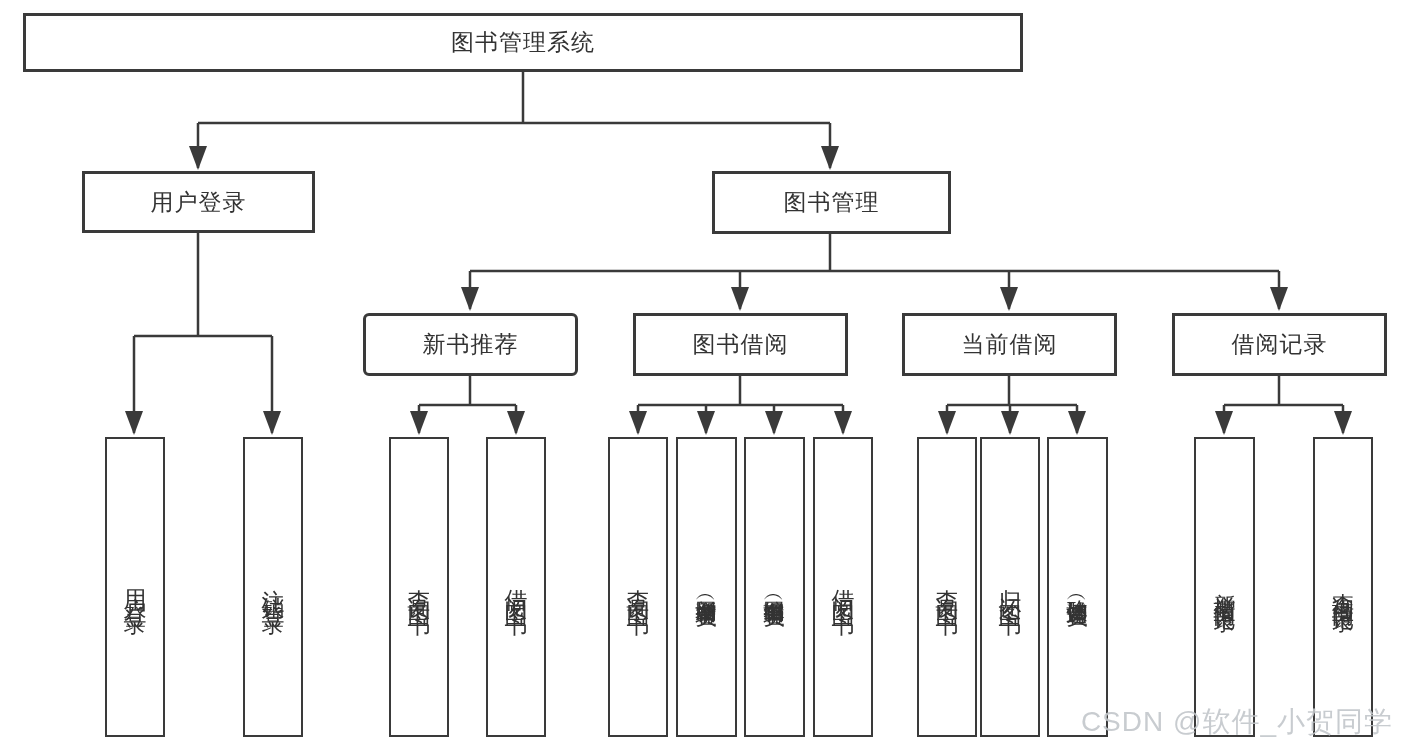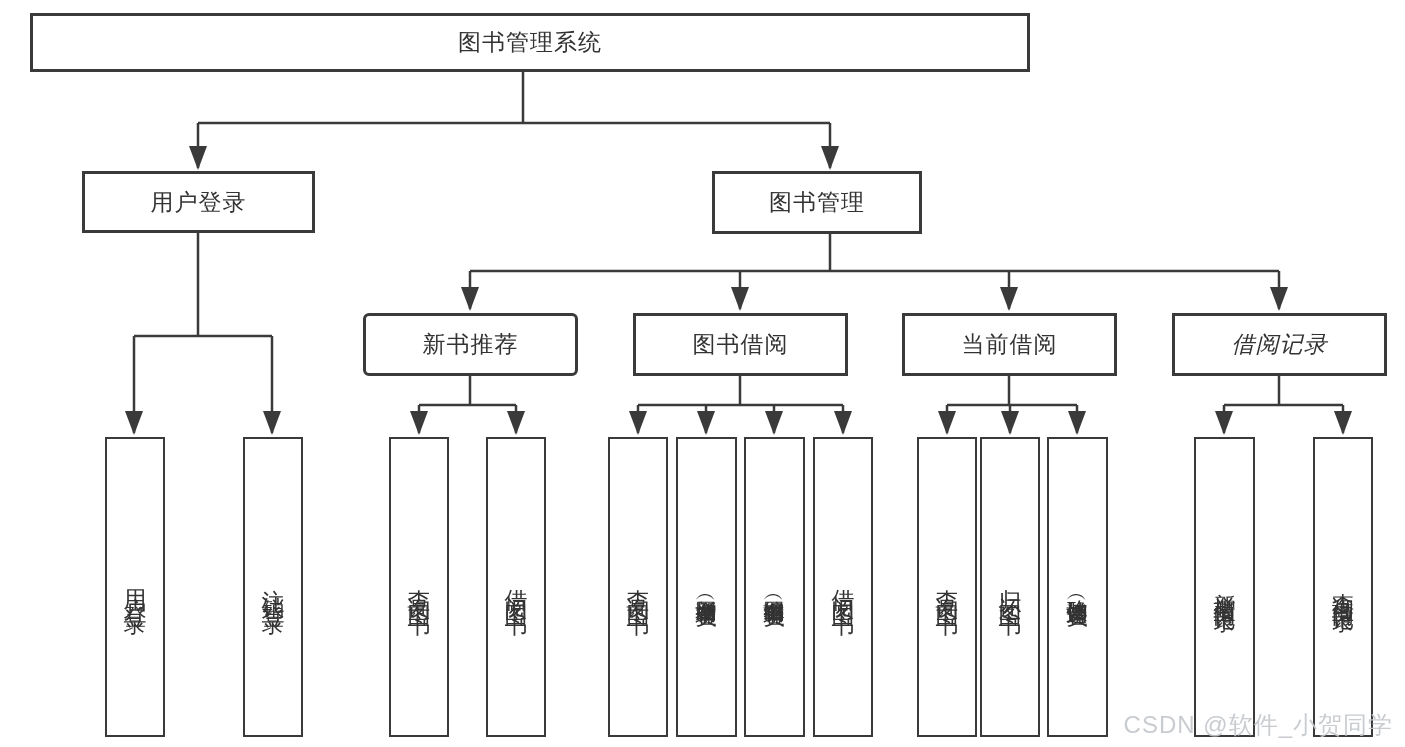--- a/index.html
+++ b/index.html
@@ -28,44 +28,44 @@
   }
   .node.leaf{border-width:2.5px;}
   .node.leaf .lbl{
     writing-mode:vertical-rl;text-orientation:mixed;
     line-height:1;letter-spacing:8px;
   }
   .node.leaf.mid .lbl{letter-spacing:4px;font-size:22px;}
   .node.leaf.long .lbl{letter-spacing:1px;font-size:21px;}
 
   
-  #n-root{left:30px;top:13px;width:1000px;height:59px;}
+  #n-root{left:23px;top:13px;width:1000px;height:59px;}
   #n-login{left:82px;top:171px;width:233px;height:62px;}
-  #n-mgmt{left:712px;top:171px;width:210px;height:63px;}
+  #n-mgmt{left:712px;top:171px;width:239px;height:63px;}
   #n-recommend{left:363px;top:313px;width:215px;height:63px;border-radius:6px;}
   #n-borrow{left:633px;top:313px;width:215px;height:63px;}
   #n-current{left:902px;top:313px;width:215px;height:63px;font-family:Liberation Mono, monospace;}
-  #n-records{left:1172px;top:313px;width:215px;height:63px;font-style:italic;}
+  #n-records{left:1172px;top:313px;width:215px;height:63px;}
   #n-login-user{left:105px;top:437px;width:60px;height:300px;}
   #n-login-logout{left:243px;top:437px;width:60px;height:300px;}
   #n-rec-query{left:389px;top:437px;width:60px;height:300px;}
   #n-rec-borrow{left:486px;top:437px;width:60px;height:300px;}
   #n-bor-query{left:608px;top:437px;width:60px;height:300px;}
   #n-bor-add{left:676px;top:437px;width:61px;height:300px;}
   #n-bor-edit{left:744px;top:437px;width:61px;height:300px;}
   #n-bor-lend{left:813px;top:437px;width:60px;height:300px;}
   #n-cur-query{left:917px;top:437px;width:60px;height:300px;}
   #n-cur-return{left:980px;top:437px;width:60px;height:300px;}
   #n-cur-confirm{left:1047px;top:437px;width:61px;height:300px;}
   #n-recd-add{left:1194px;top:437px;width:61px;height:300px;}
   #n-recd-query{left:1313px;top:437px;width:60px;height:300px;}
 
   .watermark{
     position:absolute;right:12px;bottom:6px;
-    font-size:24px;color:var(--watermark);opacity:.9;
+    font-size:28px;color:var(--watermark);opacity:.9;
     letter-spacing:1px;z-index:5;white-space:nowrap;
   }
 </style>
 </head>
 <body>
 
 <div class="stage">
 
   <svg class="wires" viewBox="0 0 1405 747">
     <defs>

